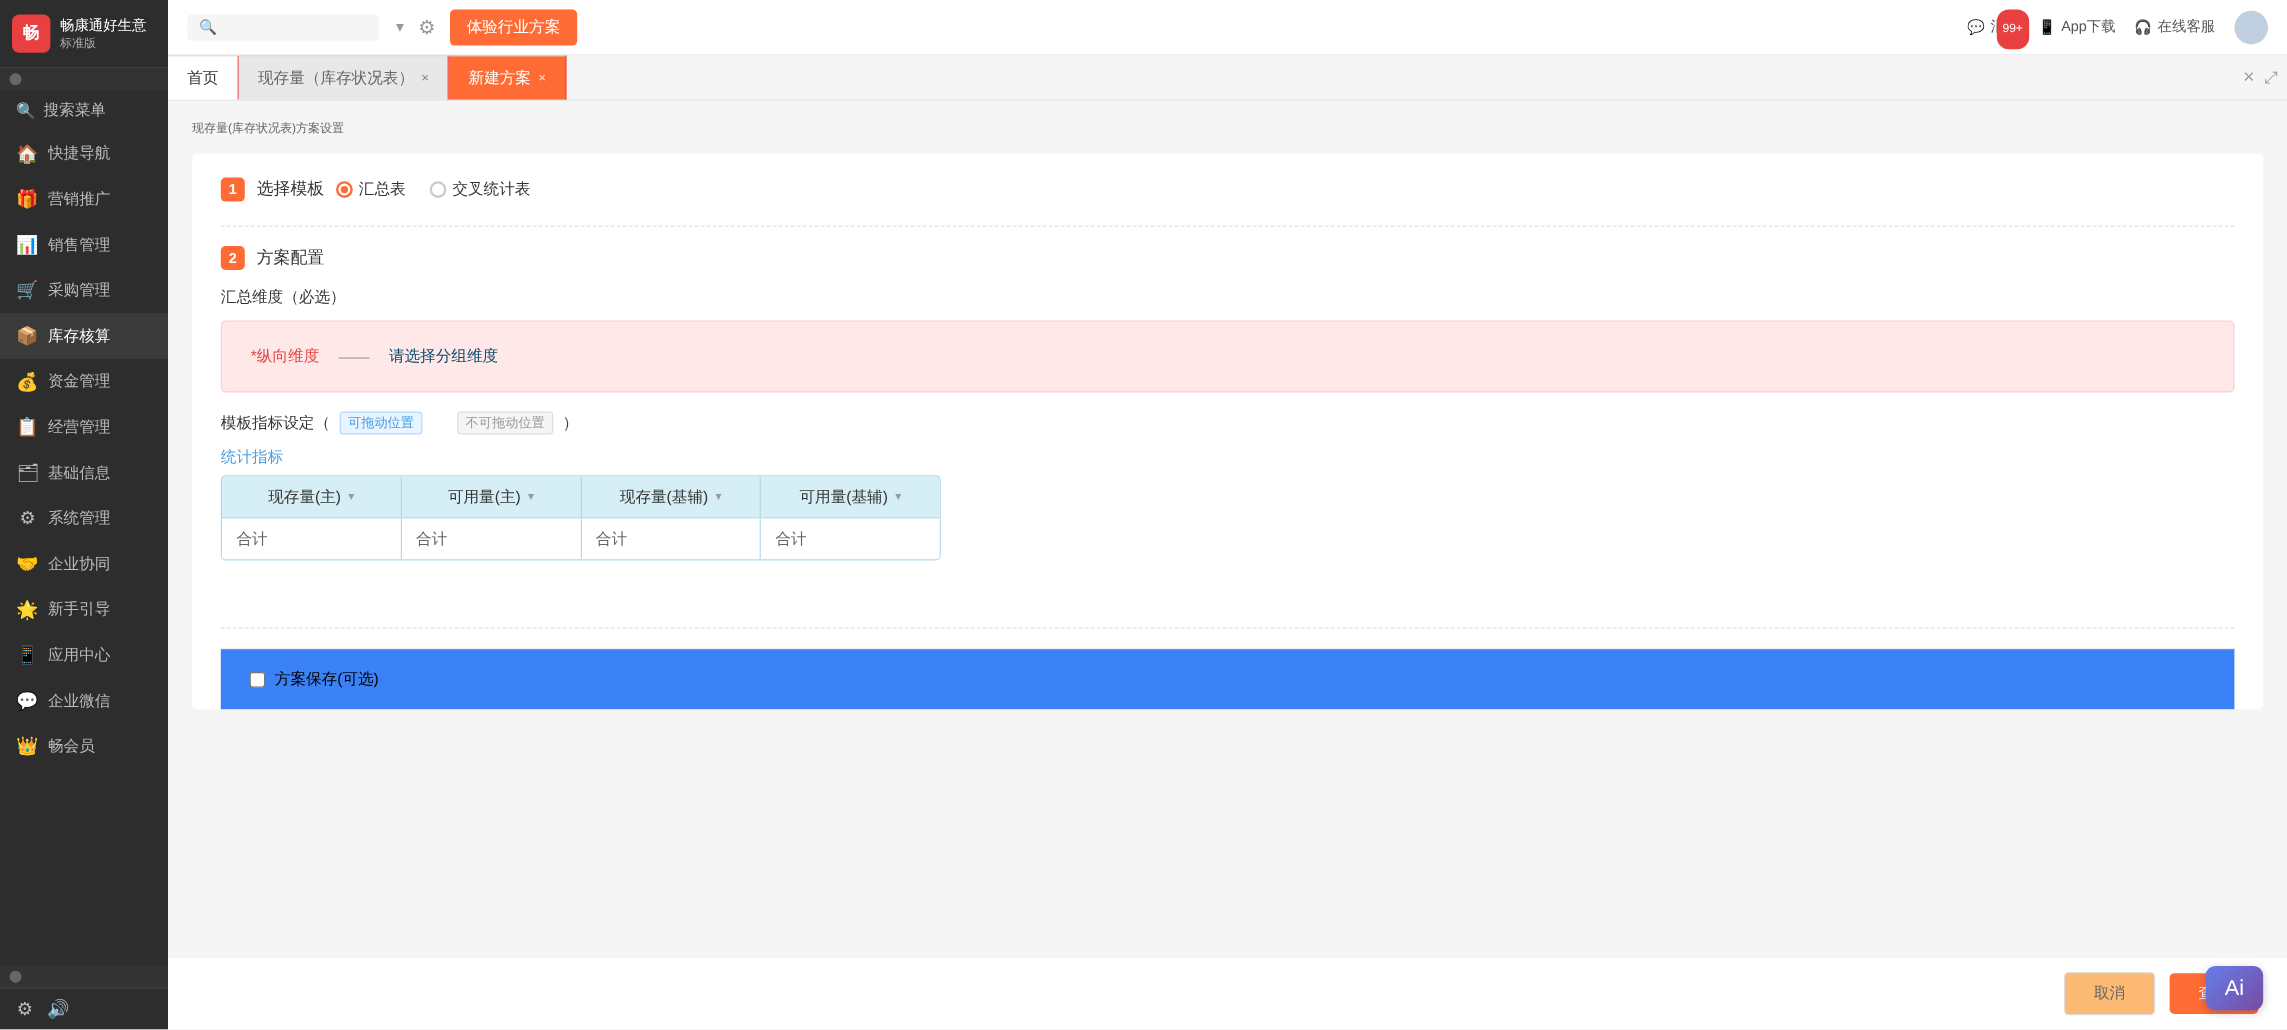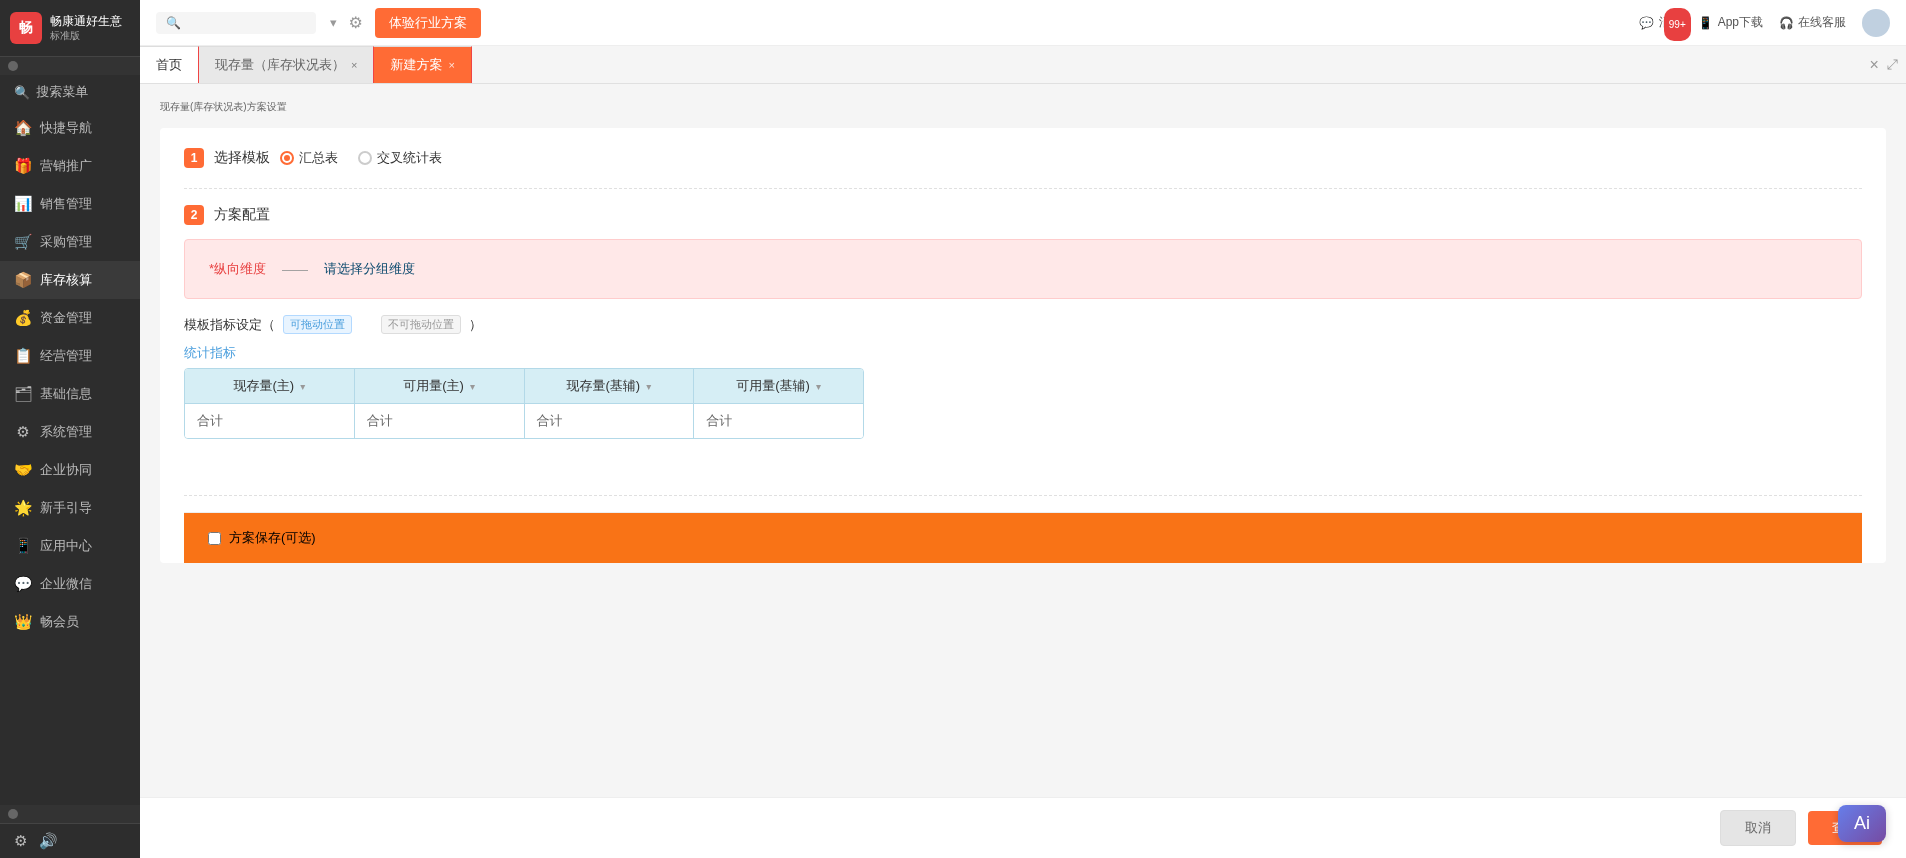--- a/index.html
+++ b/index.html
@@ -169,21 +169,21 @@
       border-radius: 3px; padding: 1px 6px; font-size: 11px; color: #999;
     }
 
     
     .stats-section { margin-top: 10px; }
     .stats-title { color: #4a9edd; font-size: 13px; margin-bottom: 6px; }
     .stats-table {
       border: 1px solid #b3d9e8;
       border-radius: 4px;
       overflow: hidden;
-      width: 680px;
+      width: 600px;
     }
     .stats-table-header {
       display: flex;
       background: #d6eef5;
     }
     .stats-col {
       flex: 1; padding: 8px 12px;
       display: flex; align-items: center; justify-content: center;
       gap: 6px; border-right: 1px solid #b3d9e8; font-size: 13px; color: #333;
     }
@@ -200,32 +200,32 @@
     .stats-cell:last-child { border-right: none; }
 
     
     .tips-section { margin-top: 16px; }
     .tip-line { font-size: 12px; color: #bbb; margin-bottom: 4px; }
 
     
     .save-row {
       display: flex; align-items: center; gap: 8px;
       padding: 16px 24px;
-      background: #f97316;
+      background: #3b82f6;
       border-top: 1px solid #eee;
     }
 
     
     .bottom-bar {
       display: flex; justify-content: flex-end; align-items: center;
       padding: 12px 24px; gap: 12px; background: #fff;
       border-top: 1px solid #eee;
     }
     .btn-cancel {
-      background: #e5e5e5; border: 1px solid #ddd; color: #666;
+      background: #fdba74; border: 1px solid #ddd; color: #666;
       padding: 8px 24px; border-radius: 4px; cursor: pointer; font-size: 13px;
     }
     .btn-query {
       background: #ff6b35; border: none; color: white;
       padding: 8px 24px; border-radius: 4px; cursor: pointer; font-size: 13px;
     }
 
     
     .ai-badge {
       position: fixed; bottom: 16px; right: 20px;
@@ -405,20 +405,21 @@
       </div>
 
       <hr class="divider">
 
       <div class="step-section">
         <div class="step-header">
           <div class="step-badge">2</div>
           <span class="step-title">方案配置</span>
         </div>
 
+        <div class="config-label">汇总维度（必选）</div>
 
         <div class="dimension-box">
           <div class="dimension-row">
             <span class="dim-label">*纵向维度</span>
             <span class="dim-dash">——</span>
             <span class="dim-placeholder">请选择分组维度</span>
           </div>
         </div>
 
         <div class="indicator-label">

